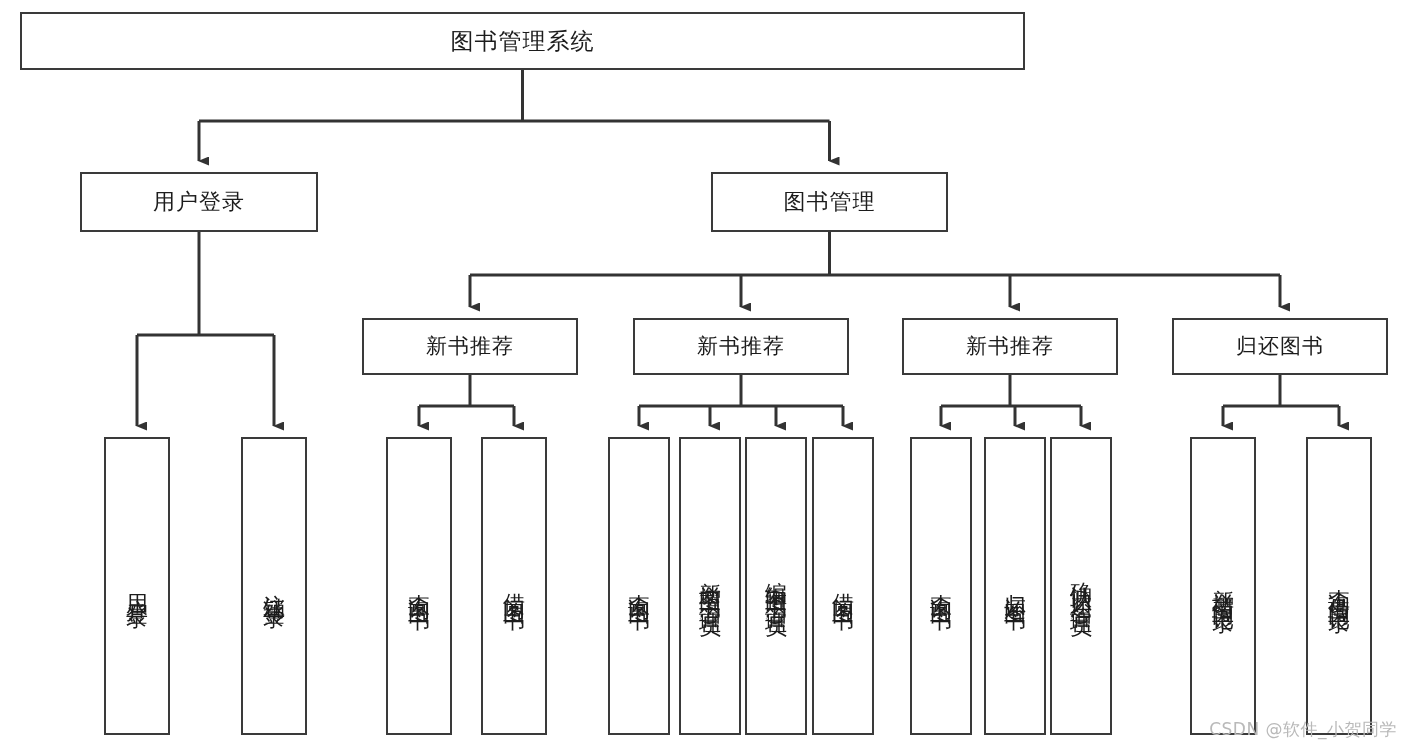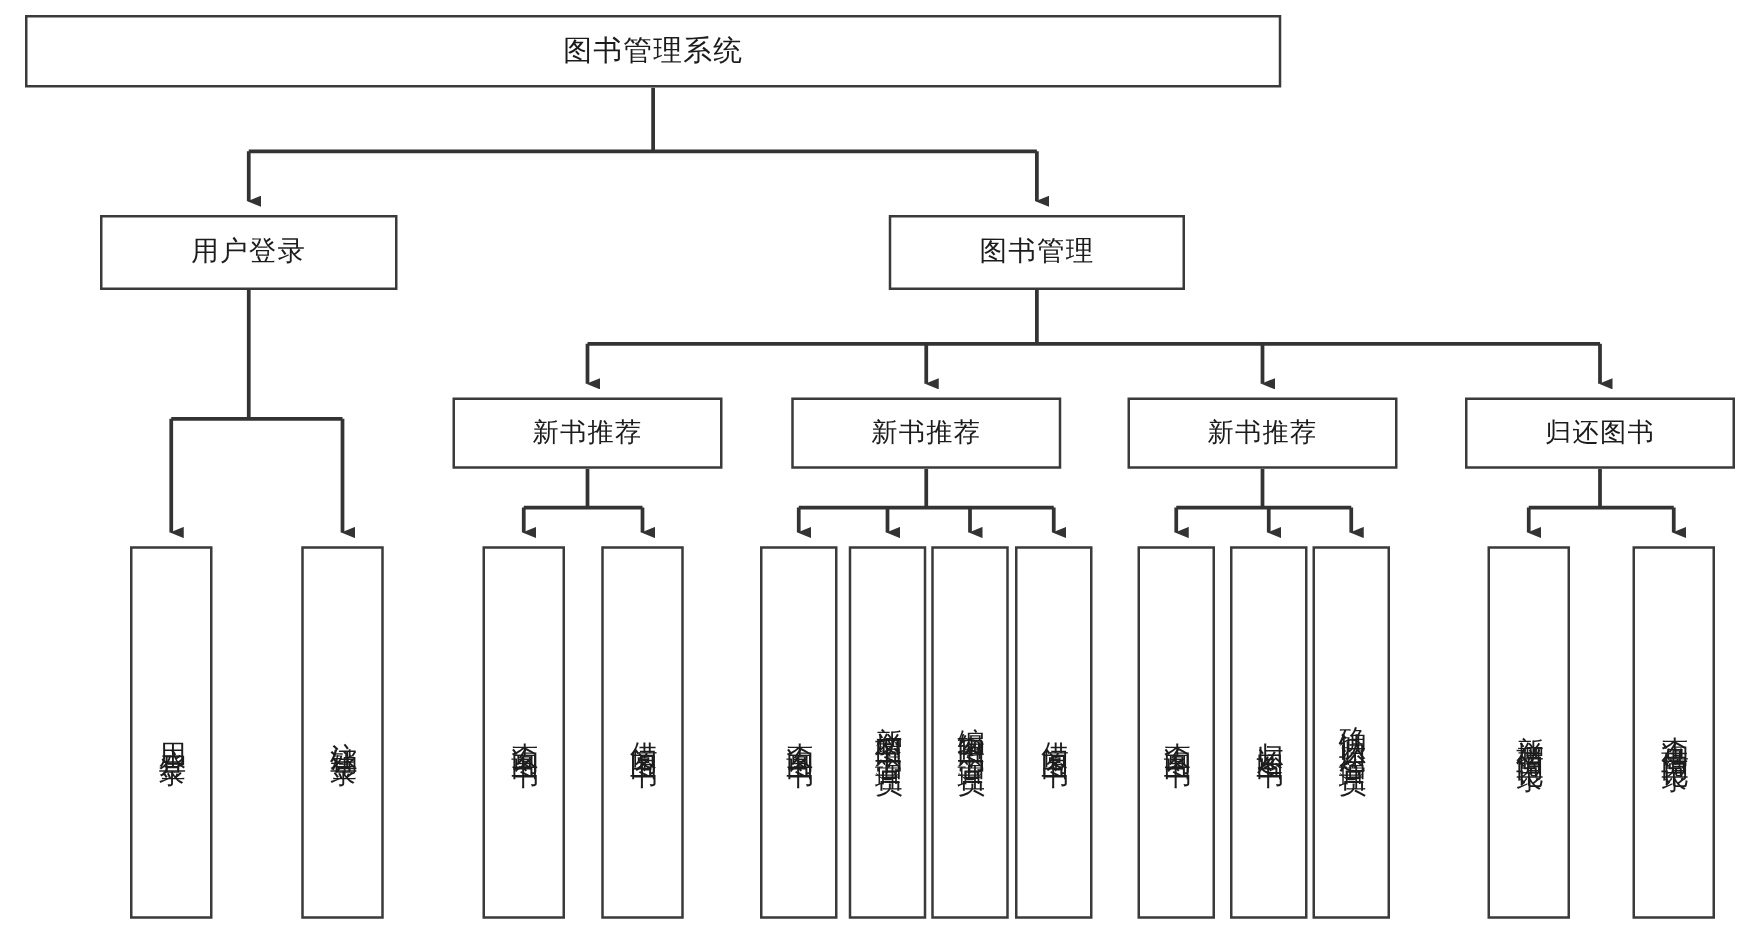--- a/index.html
+++ b/index.html
@@ -170,13 +170,14 @@
         <span class="node-label">确认归还（管理员）</span>
       </div>
       <div class="node level3 leaf" style="left: 1190px; top: 437px; width: 66px; height: 298px;">
         <span class="node-label">新增借阅记录</span>
       </div>
       <div class="node level3 leaf" style="left: 1306px; top: 437px; width: 66px; height: 298px;">
         <span class="node-label">查询借阅记录</span>
       </div>
     </div>
 
+  <div id="watermark">CSDN @软件_小贺同学</div>
 </div>
 
 </body></html>

